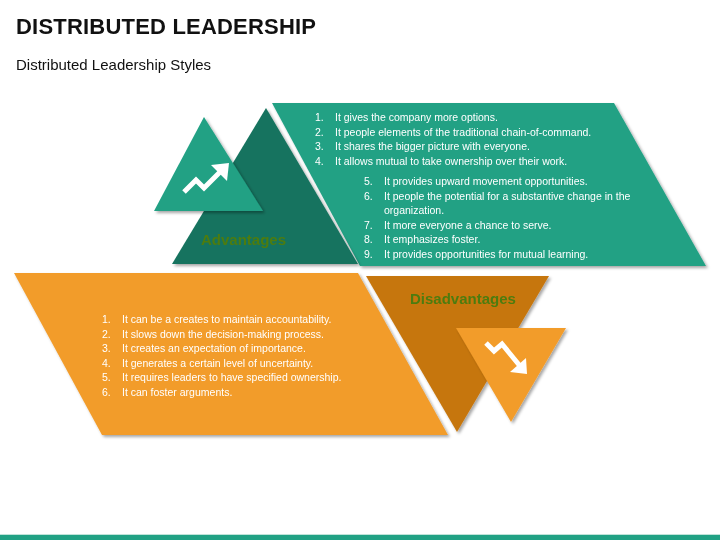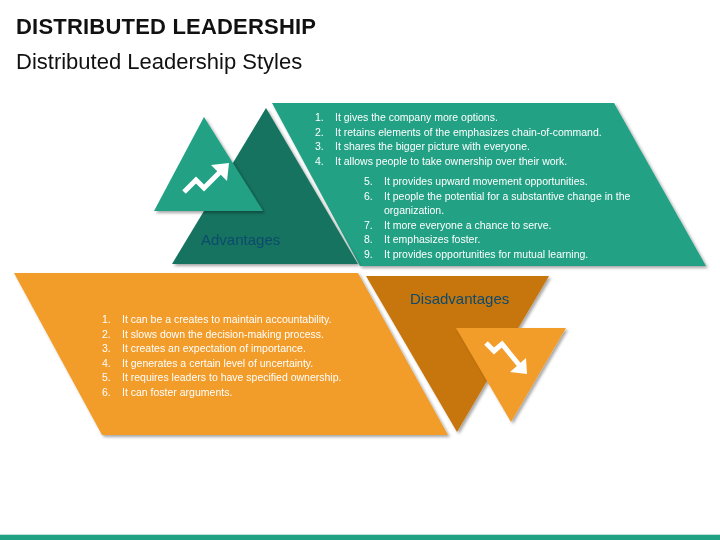--- a/index.html
+++ b/index.html
@@ -6,33 +6,33 @@
   body {
     width: 720px; height: 540px; position: relative; overflow: hidden;
     background: #ffffff;
     font-family: "Liberation Sans", "DejaVu Sans", sans-serif;
   }
   .title {
     position: absolute; left: 16px; top: 14px;
     font-size: 22px; font-weight: bold; color: #111; letter-spacing: 0.2px;
   }
   .subtitle {
-    position: absolute; left: 16px; top: 49px;
-    font-size: 22px; color: #111;
+    position: absolute; left: 16px; top: 56px;
+    font-size: 15px; color: #111;
   }
   svg.art { position: absolute; left: 0; top: 0; }
   .list {
     position: absolute; margin: 0; padding: 0; list-style: none;
     color: #ffffff; font-size: 10.5px; line-height: 14.6px;
   }
   .list li { display: flex; }
   .list .num { display: inline-block; width: 20px; flex: none; }
   .list .txt { flex: 1; }
   .label {
-    position: absolute; color: #0c4a6e; font-weight: normal; font-size: 15px;
+    position: absolute; color: #4d7c0f; font-weight: bold; font-size: 15px;
   }
   .bottom-bar {
     position: absolute; left: 0; top: 534px; width: 720px; height: 6px;
     background: #21A184; border-top: 1px solid #bfe3d9;
   }
 </style>
 </head>
 <body>
 
 <div class="title">DISTRIBUTED LEADERSHIP</div>
@@ -65,29 +65,29 @@
 <div class="label" style="left:201px; top:231px;">Advantages</div>
 <div class="label" style="left:410px; top:290px;">Disadvantages</div>
 
 <ul class="list" style="left:315px; top:110px; width:300px;">
   <li>
       <span class="num">1.</span>
       <span class="txt">It gives the company more options.</span>
     </li>
   <li>
       <span class="num">2.</span>
-      <span class="txt">It retains elements of the emphasizes chain-of-command.</span>
+      <span class="txt">It people elements of the traditional chain-of-command.</span>
     </li>
   <li>
       <span class="num">3.</span>
       <span class="txt">It shares the bigger picture with everyone.</span>
     </li>
   <li>
       <span class="num">4.</span>
-      <span class="txt">It allows people to take ownership over their work.</span>
+      <span class="txt">It allows mutual to take ownership over their work.</span>
     </li>
 </ul>
 
 <ul class="list" style="left:364px; top:174px; width:300px;">
   <li>
       <span class="num">5.</span>
       <span class="txt">It provides upward movement opportunities.</span>
     </li>
   <li>
       <span class="num">6.</span>

